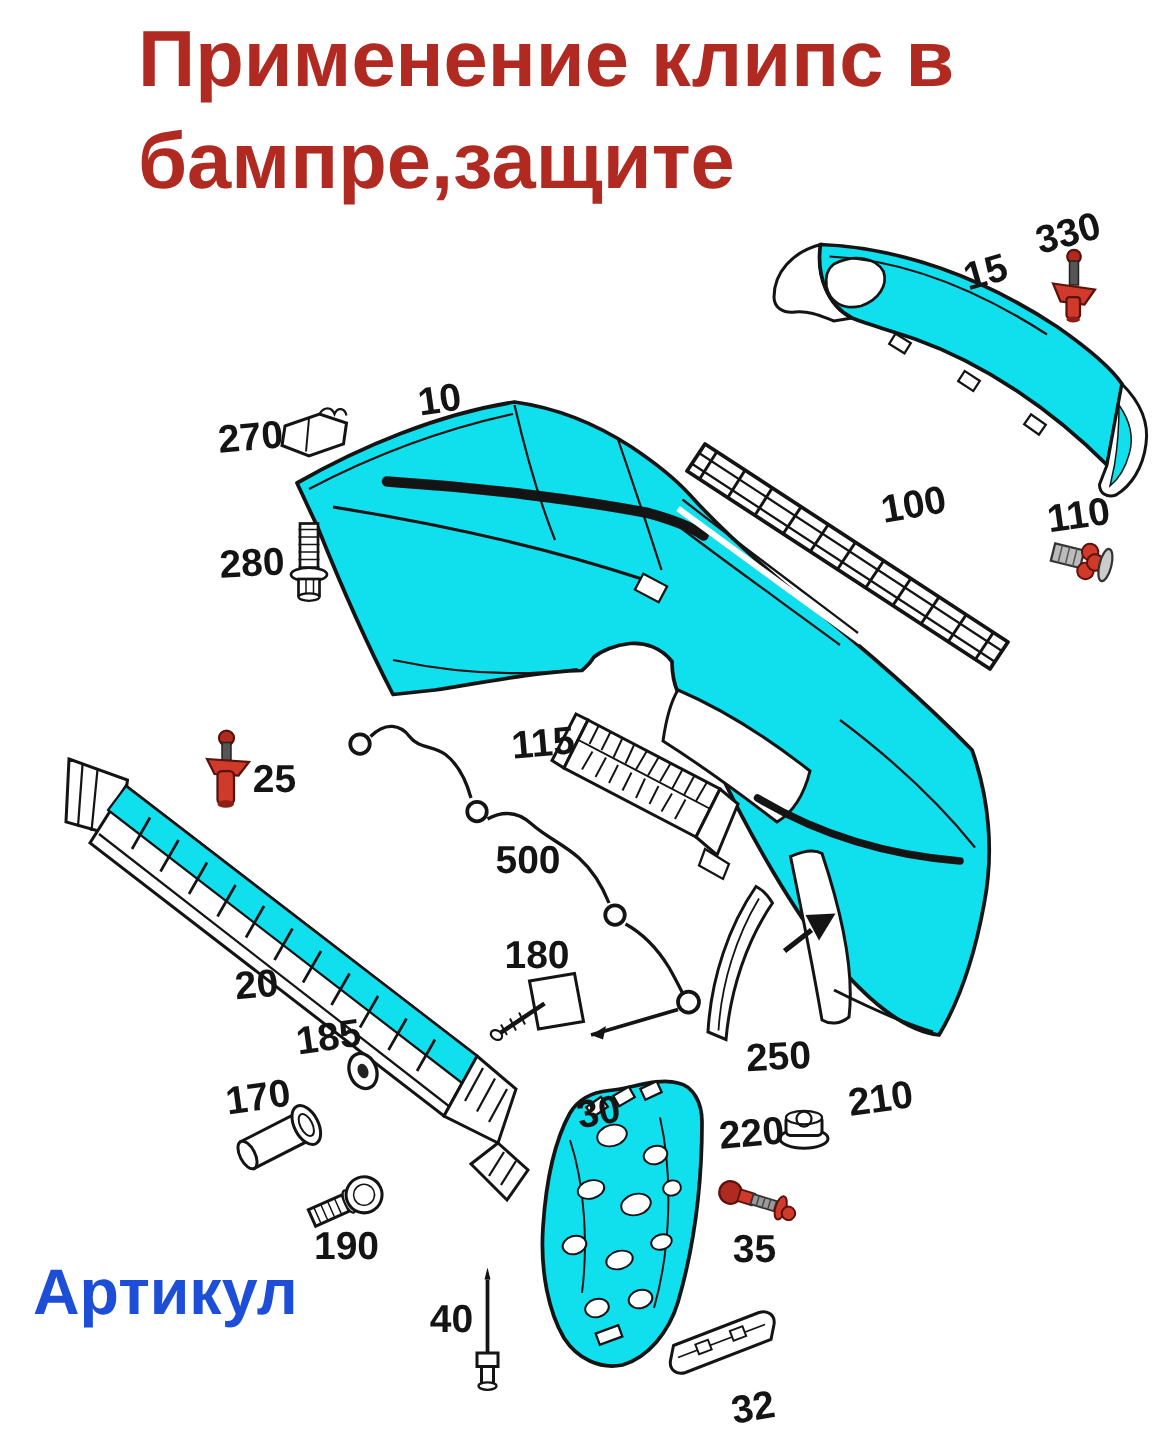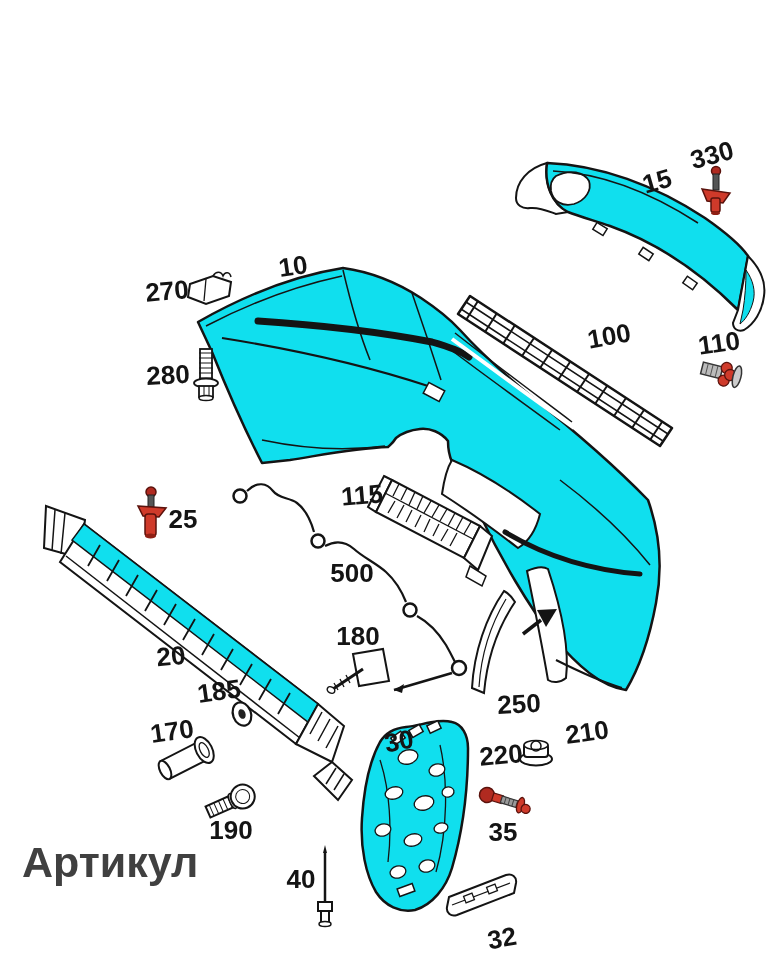--- a/index.html
+++ b/index.html
@@ -5,36 +5,40 @@
   html,body{margin:0;padding:0;background:#ffffff;}
   .page{
     position:relative;width:784px;height:954px;background:#ffffff;
     font-family:"Liberation Sans",sans-serif;overflow:hidden;
   }
   .title{
     position:absolute;left:92px;top:6px;color:#B12A22;
     font-size:53px;font-weight:600;line-height:1.28;letter-spacing:0;
   }
   .article{
-    position:absolute;left:22px;top:838px;color:#404040;
+    position:absolute;left:22px;top:838px;color:#1d4ed8;
     font-size:43px;font-weight:600;line-height:1.12;
   }
   svg{position:absolute;left:0;top:0;}
   .plabel{
     font-family:"Liberation Sans",sans-serif;font-size:26px;font-weight:600;
     fill:#141414;
   }
   .ln{stroke:#141414;fill:none;}
   .part{stroke:#141414;}
 </style>
 </head>
 <body>
 
 <div class="page">
 
+  <div class="title">
+    <div>Применение клипс в</div>
+    <div>бампре,защите</div>
+  </div>
 
   <svg width="784" height="954" viewBox="0 0 784 954">
 
     <g>
       <path class="part" fill="#10DFEE" stroke-width="2.5" stroke-linejoin="round" d="M198,322 C240,298 292,276 343,268 C372,272 398,283 421,298 C436,308 450,319 460,330
            C478,350 503,373 532,397 C567,425 612,463 648,500 C659,531 663,567 656,603
            C649,641 638,670 626,690 C601,687 577,665 553,637 C529,607 501,559 479,513
            C468,489 459,470 452,462 C449,455 448,447 448,441 C441,432 430,428 420,429
            C410,430 401,434 396,438 C393,443 390,445 388,447 C356,448 322,455 290,460
            L262,463 C247,434 228,392 212,352 Z"></path>

